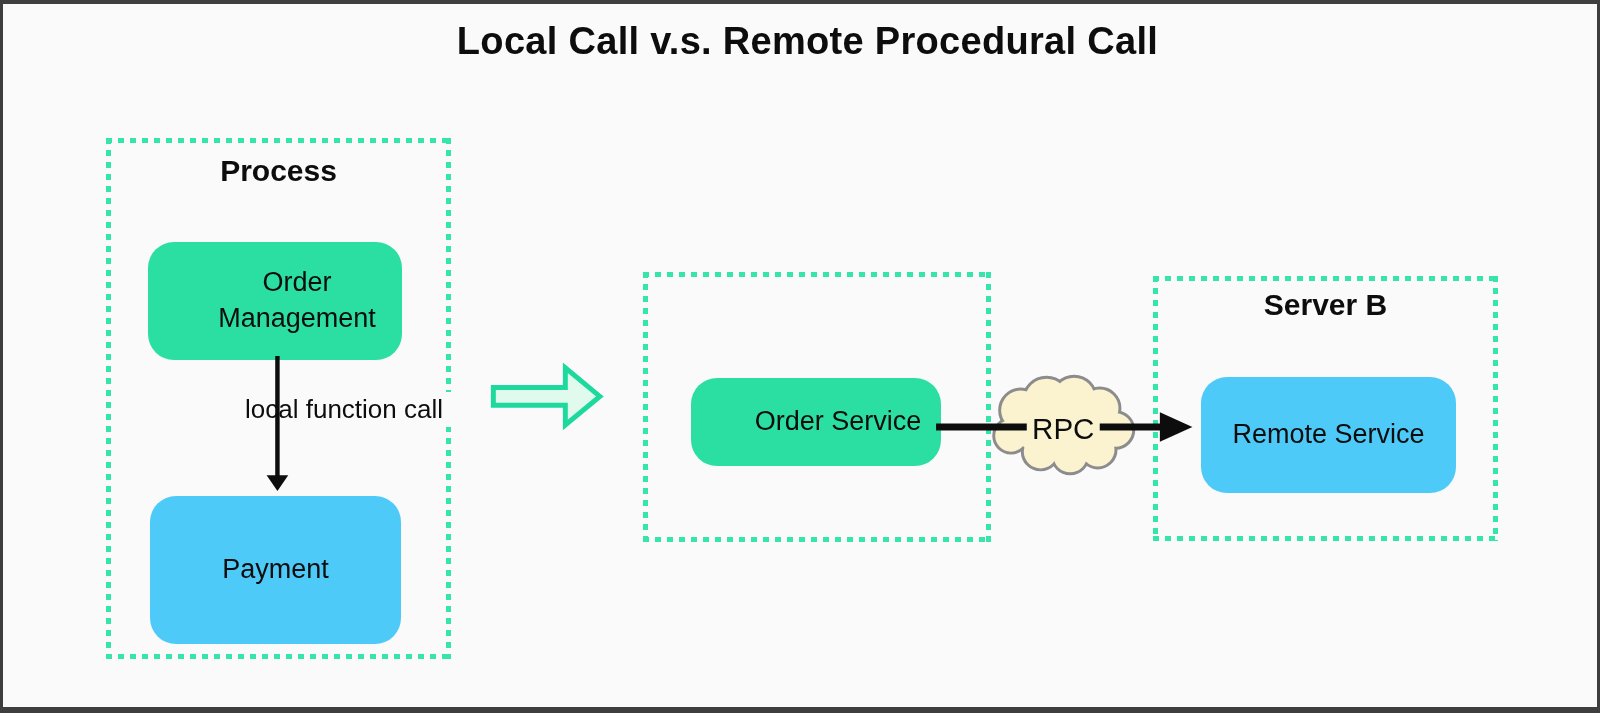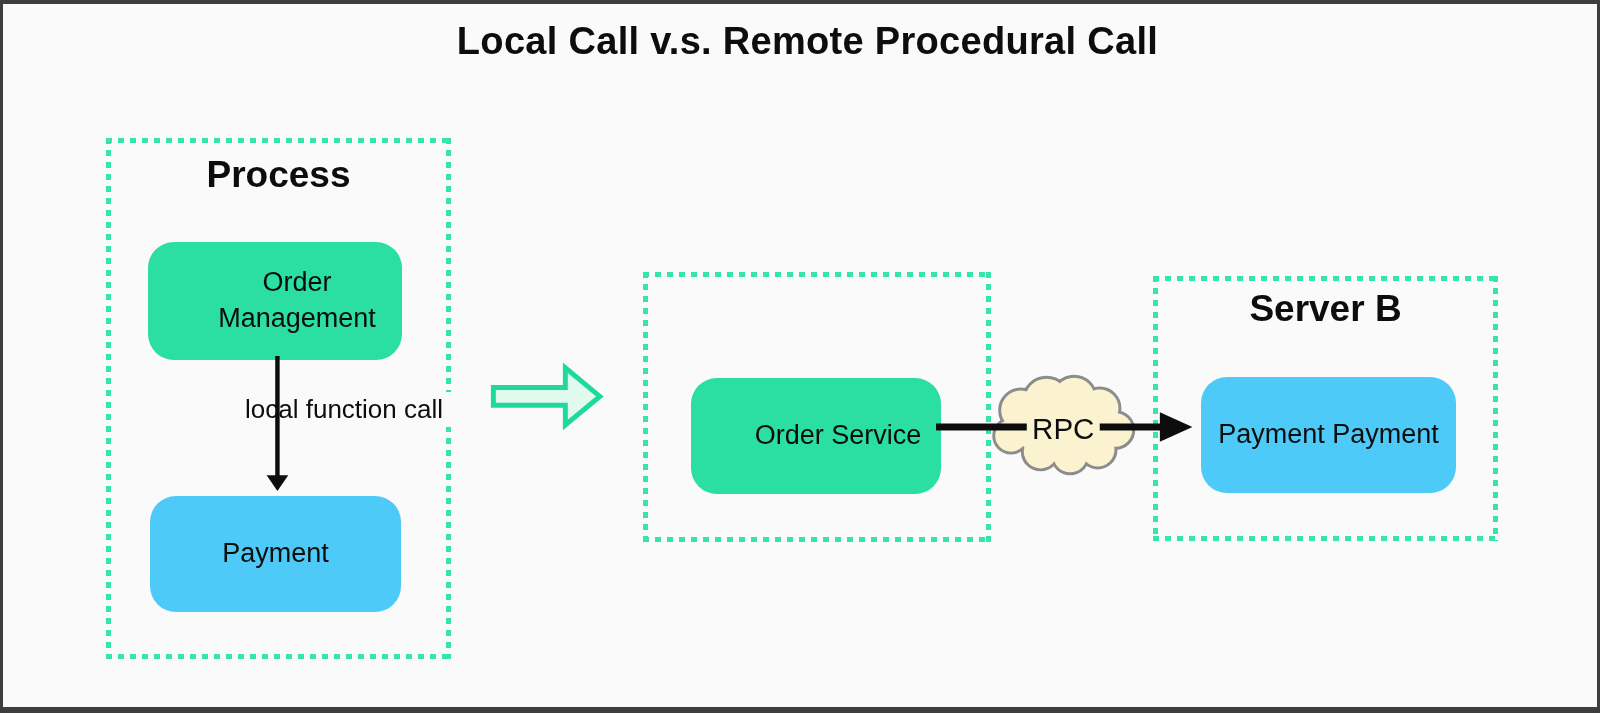--- a/index.html
+++ b/index.html
@@ -26,46 +26,46 @@
       repeating-linear-gradient(90deg, var(--c) 0 6px, transparent 6px 12px),
       repeating-linear-gradient(90deg, var(--c) 0 6px, transparent 6px 12px),
       repeating-linear-gradient(180deg, var(--c) 0 6px, transparent 6px 12px),
       repeating-linear-gradient(180deg, var(--c) 0 6px, transparent 6px 12px);
     background-size:100% 5px, 100% 5px, 5px 100%, 5px 100%;
     background-position:0 0, 0 100%, 0 0, 100% 0;
     background-repeat:no-repeat;
   }
   .group-title {
     position:absolute; left:0; right:0; text-align:center;
-    font-weight:bold; font-size:37px;
+    font-weight:bold; font-size:30px;
   }
   .node {
     position:absolute; display:flex; align-items:center; justify-content:center;
     text-align:center; font-size:27px; border-radius:26px;
   }
   .node .label { line-height:1.32; }
   .node-green { background:#2bdfa3;padding-left:44px; }
   .node-blue  { background:#4dcaf8; }
 
   .process { left:103px; top:134px; width:345px; height:521px; }
   .process .group-title { top:16px; }
   .node-om  { left:42px;  top:104px; width:254px; height:118px; }
   .node-om .label { max-width:205px; }
-  .node-pay { left:44px;  top:358px; width:251px; height:116px; }
+  .node-pay { left:44px;  top:358px; width:251px; height:148px; }
   .edge-label {
     position:absolute; left:0; right:0; top:254px; z-index:3;
     text-align:right; font-size:26px;
   }
   .edge-label > span {
     display:inline-block; background:#fafafa; padding:2px 8px;
   }
 
   .server-a { left:640px;  top:268px; width:348px; height:270px; }
   .server-a .group-title { top:14px; }
-  .node-os  { left:48px; top:106px; width:250px; height:116px; }
+  .node-os  { left:48px; top:106px; width:250px; height:88px; }
 
   .server-b { left:1150px; top:272px; width:345px; height:265px; }
   .server-b .group-title { top:12px; }
   .node-ps  { left:48px; top:101px; width:255px; height:116px; }
 
   .overlay {
     position:absolute; left:0; top:0; width:100%; height:100%;
     z-index:2; pointer-events:none;
   }
 </style>
@@ -91,21 +91,21 @@
 
   <section class="group dashed server-a">
     <div class="node node-green node-os">
       <span class="label">Order Service</span>
     </div>
   </section>
 
   <section class="group dashed server-b">
     <div class="group-title">Server B</div>
     <div class="node node-blue node-ps">
-      <span class="label">Payment Payment</span>
+      <span class="label">Remote Service</span>
     </div>
   </section>
 
   <svg class="overlay" viewBox="0 0 1600 713">
 
     <g stroke="#0d0d0d">
       <line x1="270" y1="357" x2="270" y2="480" stroke-width="4.5"></line>
       <polygon points="259,478 281,478 270,494" stroke="none" fill="#0d0d0d"></polygon>
     </g>
 

